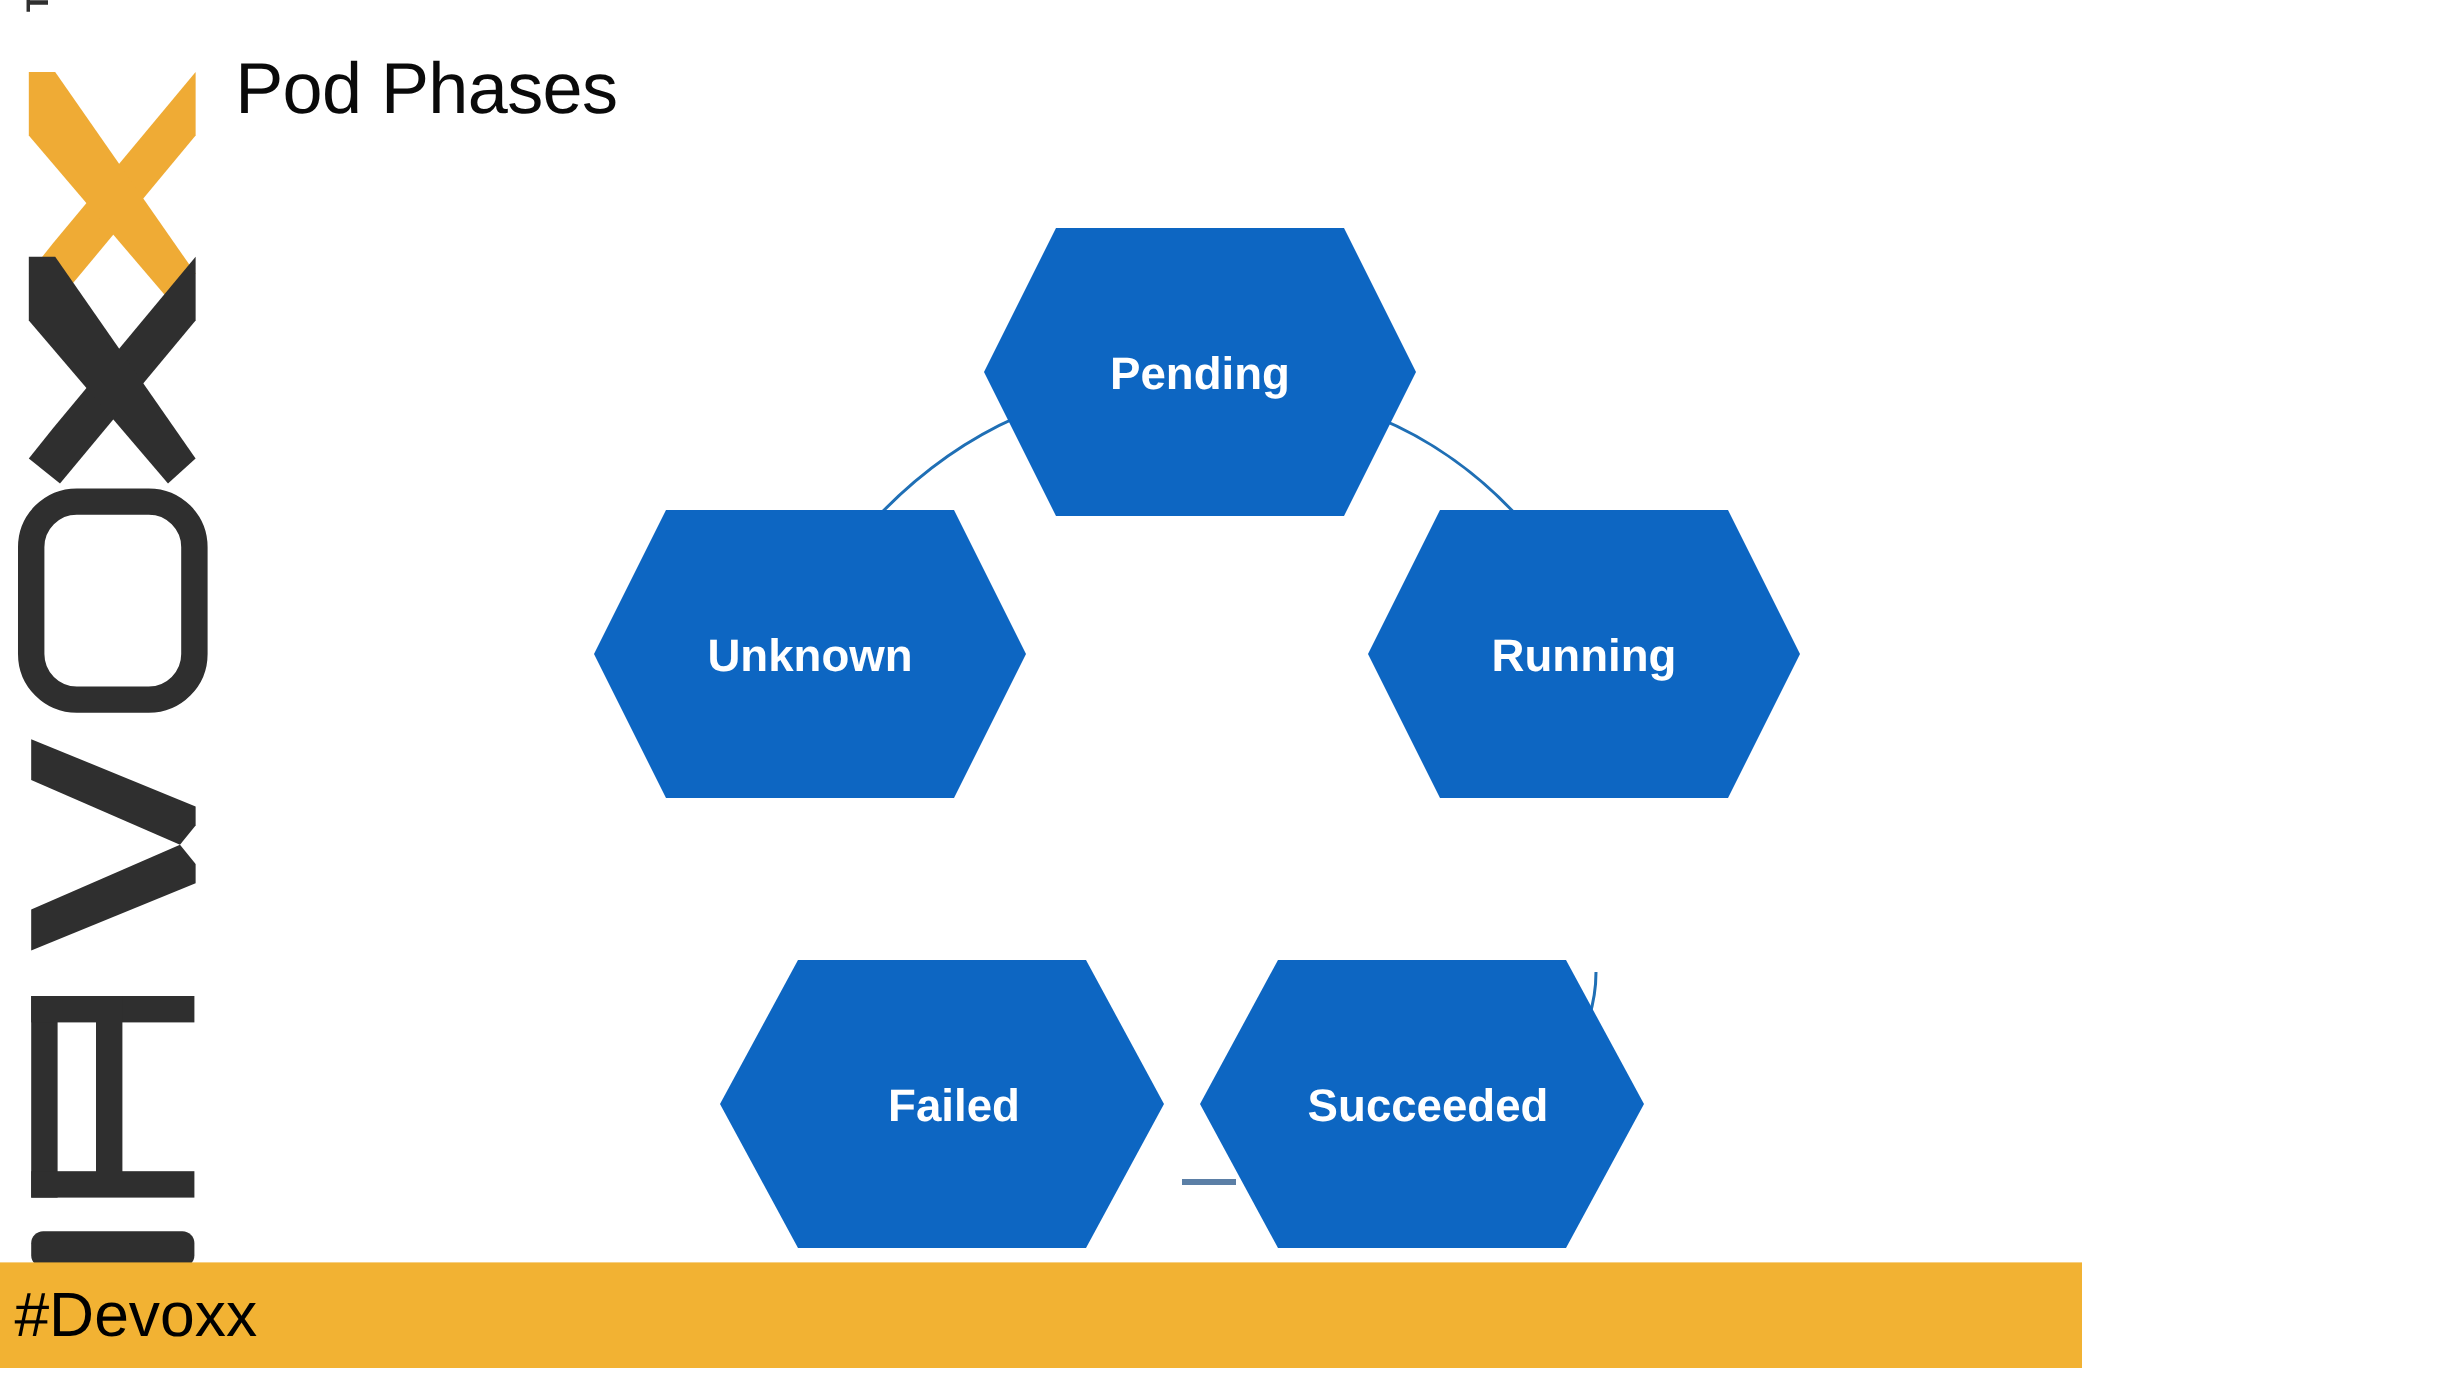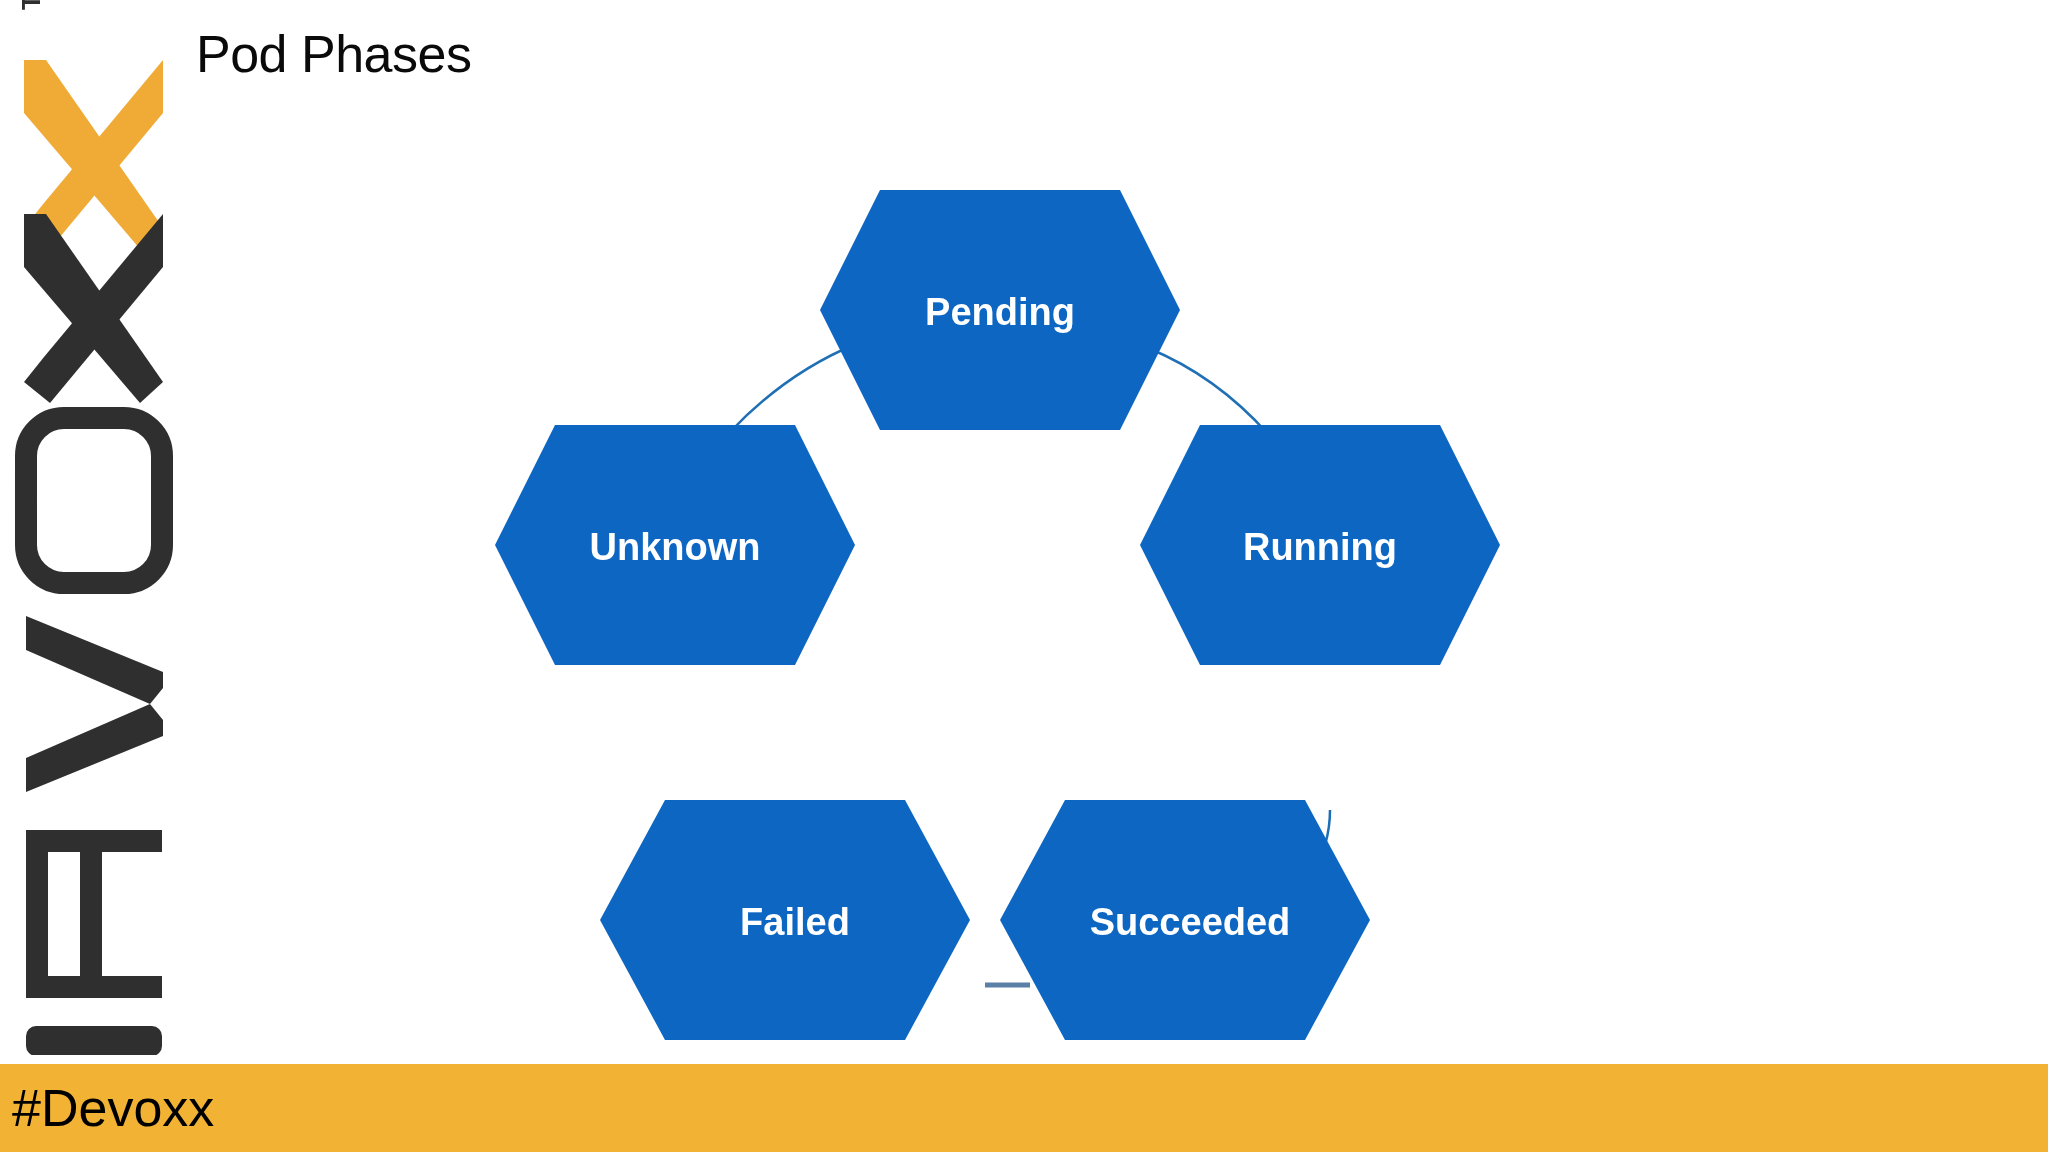--- a/index.html
+++ b/index.html
@@ -23,22 +23,22 @@
     top: 0px;
     width: 175px;
     height: 1055px;
   }
   #logo-svg { display: block; }
 
   
   #slide-title {
     position: absolute;
     left: 196px;
-    top: 28px;
-    font-size: 52px;
+    top: 44px;
+    font-size: 60px;
     line-height: 1.0;
     font-weight: 400;
     color: #0a0a0a;
     letter-spacing: -0.5px;
     white-space: nowrap;
   }
 
   
   #diagram {
     position: absolute;
@@ -58,22 +58,22 @@
   .hex-shape { }
   .connector {
     fill: none;
     stroke-linecap: butt;
   }
 
   
   #footer {
     position: absolute;
     left: 0;
-    bottom: 0;
-    width: 2048px;
+    bottom: 12px;
+    width: 1735px;
     height: 88px;
     background: #f2b233;
     display: flex;
     align-items: center;
     justify-content: space-between;
     box-sizing: border-box;
     padding: 0 16px 0 12px;
   }
   #footer-left, #footer-right {
     font-size: 52px;

